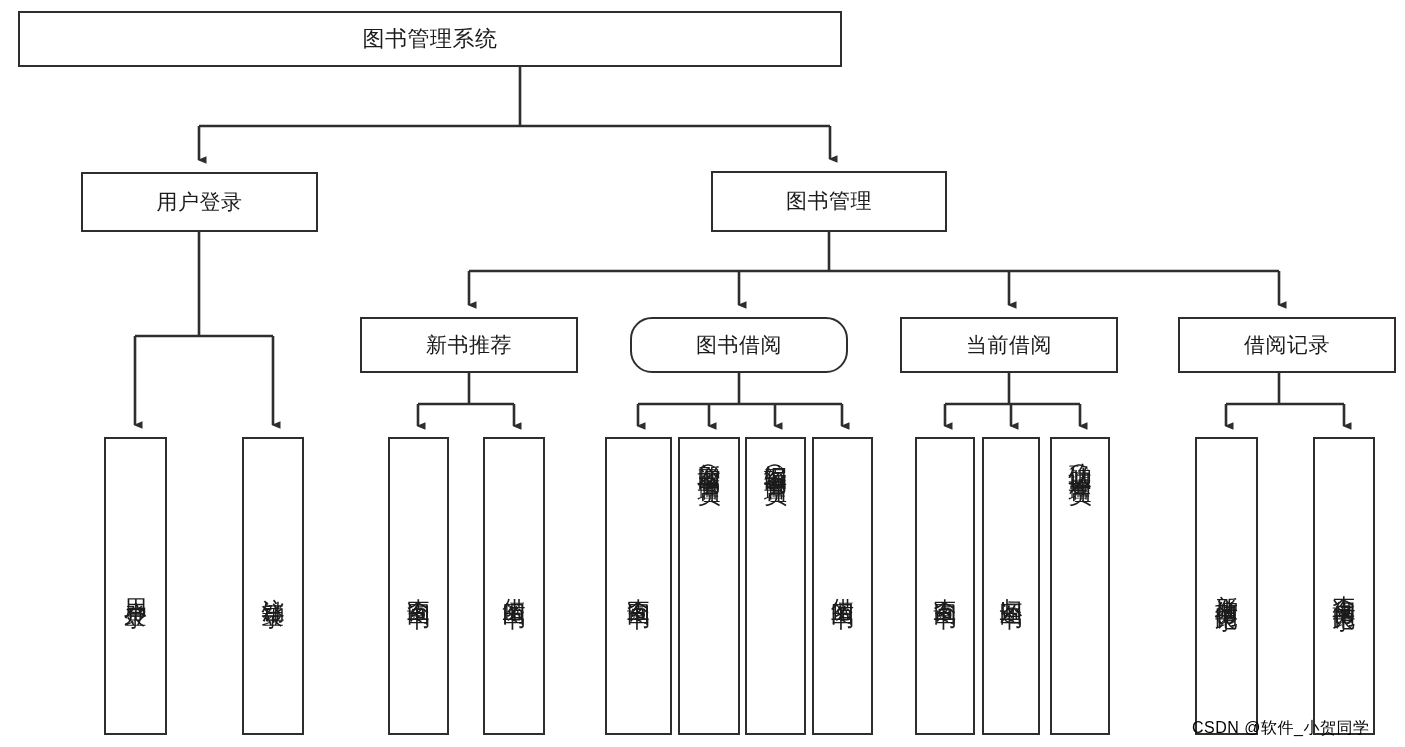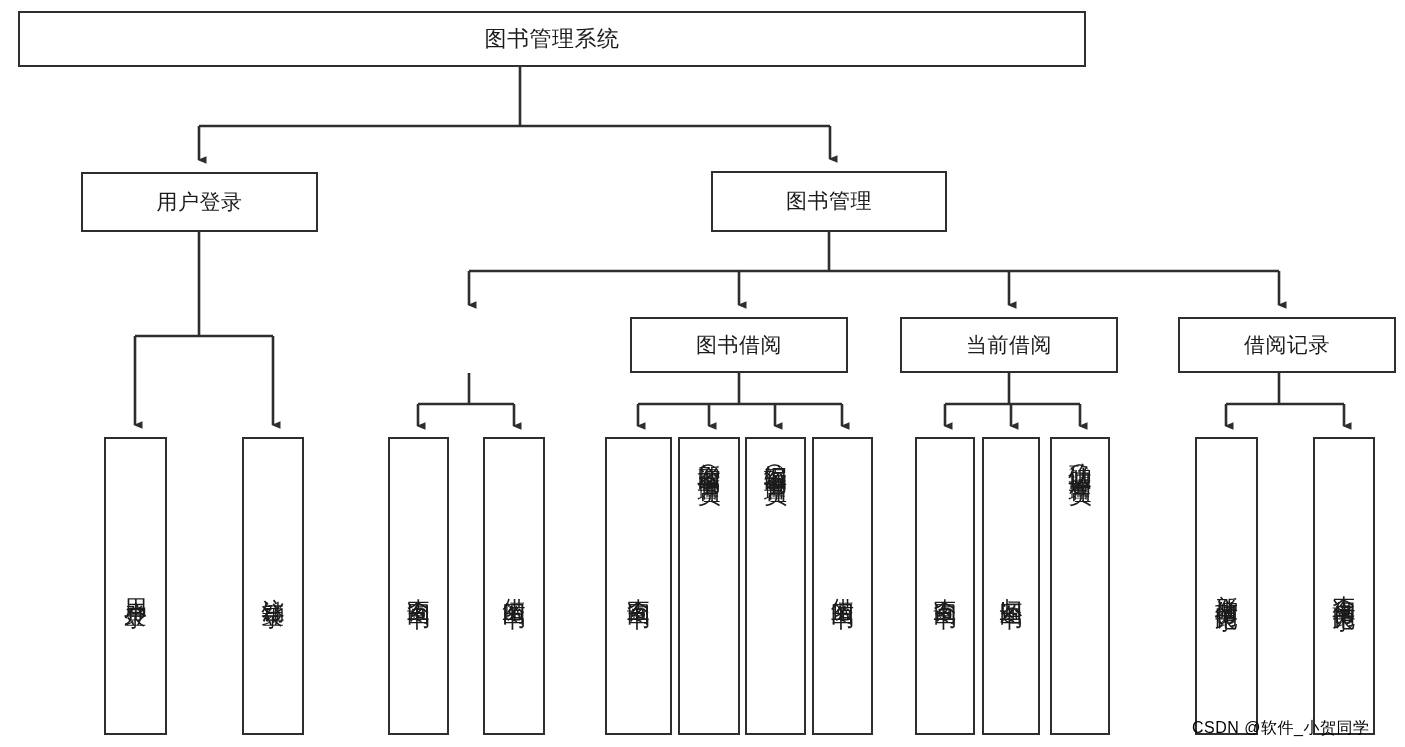--- a/index.html
+++ b/index.html
@@ -122,34 +122,37 @@
       <path d="M 1011 404 L 1011 426" marker-end="url(#arrow)"></path>
       <path d="M 1080 404 L 1080 426" marker-end="url(#arrow)"></path>
 
       <path d="M 1279 373 L 1279 404"></path>
       <path d="M 1226 404 L 1344 404"></path>
       <path d="M 1226 404 L 1226 426" marker-end="url(#arrow)"></path>
       <path d="M 1344 404 L 1344 426" marker-end="url(#arrow)"></path>
     </g>
   </svg>
 
-  <div class="node horiz root" style="left:18px; top:11px; width:1068px; height:56px;">
+  <div class="node horiz root" style="left:18px; top:11px; width:824px; height:56px;">
     <span class="lbl">图书管理系统</span>
   </div>
 
   <div class="node horiz" style="left:81px; top:172px; width:237px; height:60px;">
     <span class="lbl">用户登录</span>
   </div>
 
   <div class="node horiz" style="left:711px; top:171px; width:236px; height:61px;">
     <span class="lbl">图书管理</span>
   </div>
 
-
-  <div class="node horiz" style="left:630px; top:317px; width:218px; height:56px;">
+  <div class="node horiz" style="left:360px; top:317px; width:218px; height:56px;">
+    <span class="lbl">新书推荐</span>
+  </div>
+
+  <div class="node horiz" style="left:630px; top:317px; width:218px; height:56px;border-radius:22px;">
     <span class="lbl">图书借阅</span>
   </div>
 
   <div class="node horiz" style="left:900px; top:317px; width:218px; height:56px;align-items:center;">
     <span class="lbl">当前借阅</span>
   </div>
 
   <div class="node horiz" style="left:1170px; top:317px; width:218px; height:56px;margin-left:8px;">
     <span class="lbl">借阅记录</span>
   </div>

